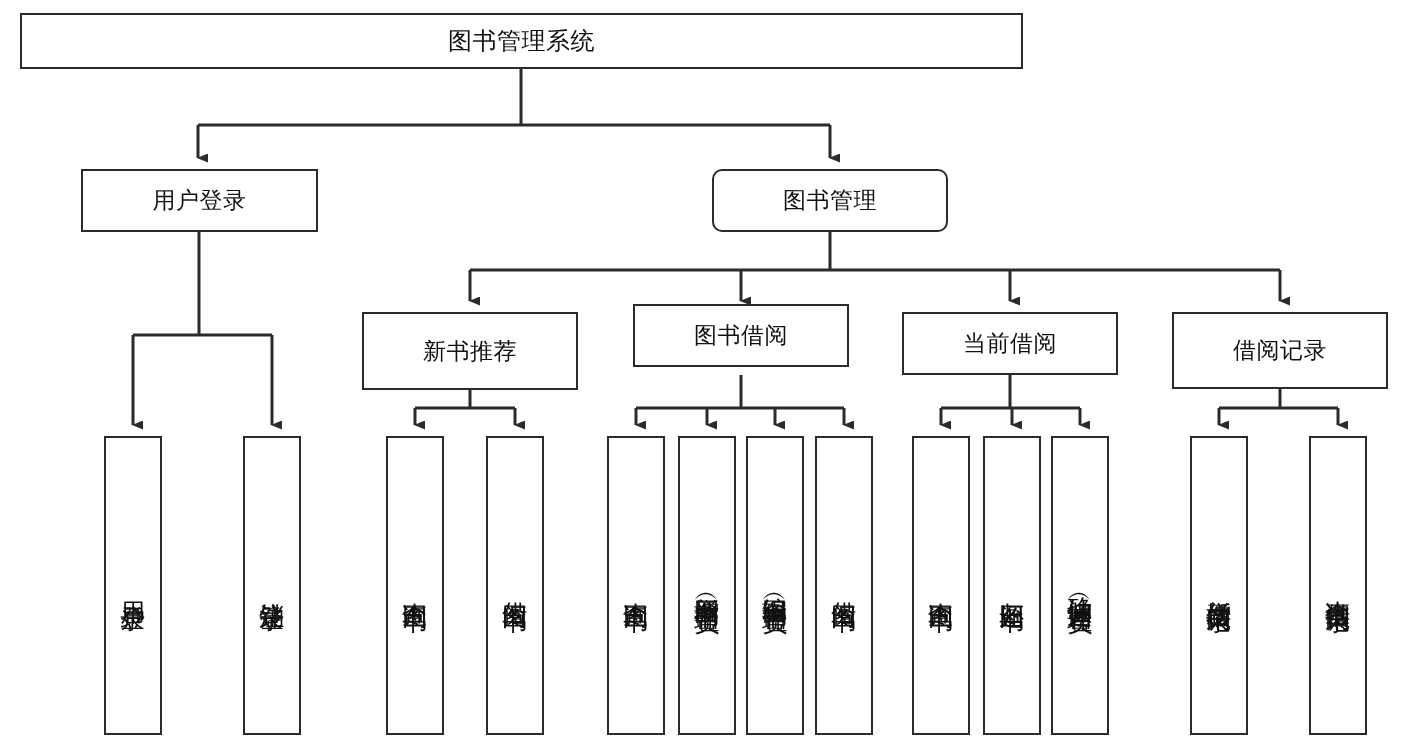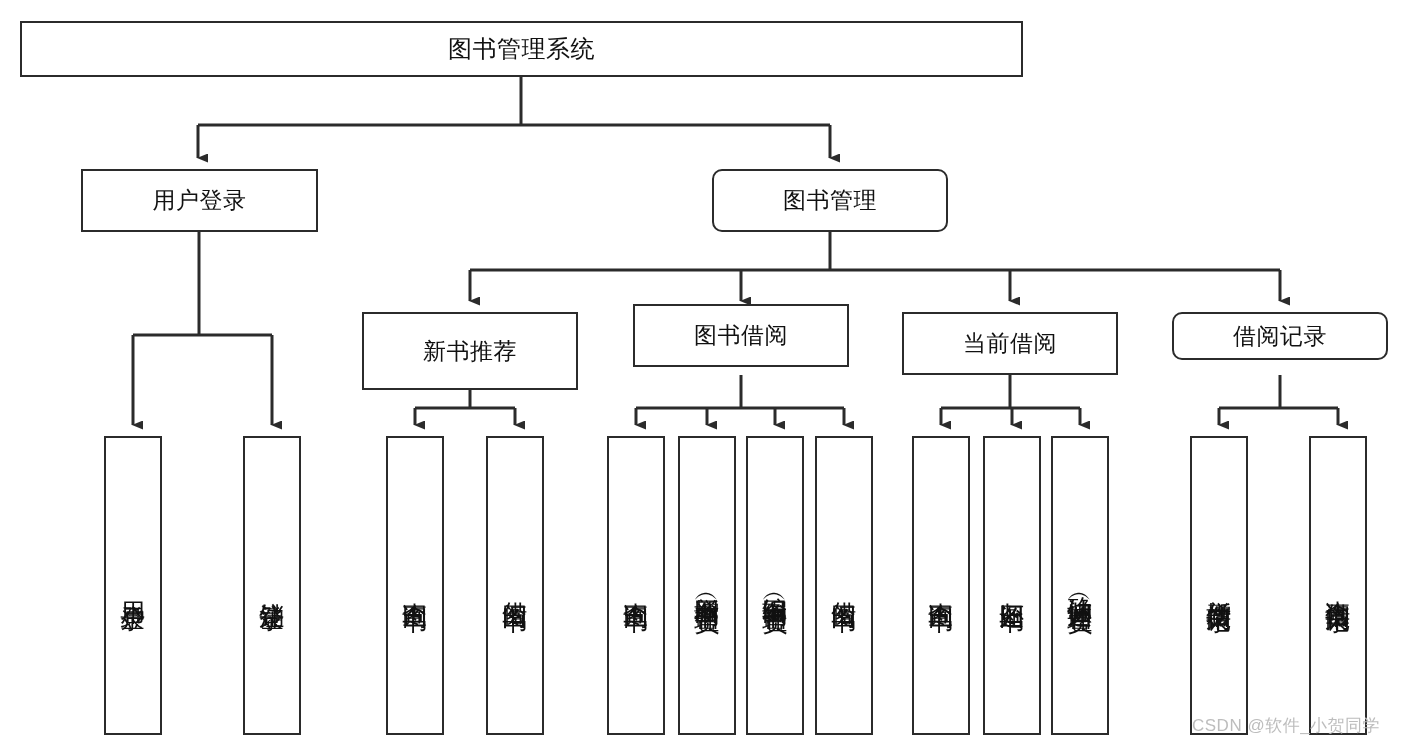--- a/index.html
+++ b/index.html
@@ -109,41 +109,41 @@
         <line x1="941" y1="408" x2="941" y2="425" marker-end="url(#arrowhead)"></line>
         <line x1="1012" y1="408" x2="1012" y2="425" marker-end="url(#arrowhead)"></line>
         <line x1="1080" y1="408" x2="1080" y2="425" marker-end="url(#arrowhead)"></line>
         <line x1="1280" y1="375" x2="1280" y2="408"></line>
         <line x1="1219" y1="408" x2="1338" y2="408"></line>
         <line x1="1219" y1="408" x2="1219" y2="425" marker-end="url(#arrowhead)"></line>
         <line x1="1338" y1="408" x2="1338" y2="425" marker-end="url(#arrowhead)"></line>
       </g>
   </svg>
 
-  <div class="node node-h node-root" style="left: 20px; top: 13px; width: 1003px; height: 56px; margin-top: 8px;">
+  <div class="node node-h node-root" style="left: 20px; top: 13px; width: 1003px; height: 56px;">
       <span>图书管理系统</span>
     </div>
 
   <div class="node node-h" style="left: 81px; top: 169px; width: 237px; height: 63px;">
       <span>用户登录</span>
     </div>
   <div class="node node-h" style="left: 712px; top: 169px; width: 236px; height: 63px; border-radius: 10px;">
       <span>图书管理</span>
     </div>
 
   <div class="node node-h" style="left: 362px; top: 312px; width: 216px; height: 78px;">
       <span>新书推荐</span>
     </div>
   <div class="node node-h" style="left: 633px; top: 304px; width: 216px; height: 63px;">
       <span>图书借阅</span>
     </div>
   <div class="node node-h" style="left: 902px; top: 312px; width: 216px; height: 63px;">
       <span>当前借阅</span>
     </div>
-  <div class="node node-h" style="left: 1172px; top: 312px; width: 216px; height: 48px; border-radius: 10px;">
+  <div class="node node-h" style="left: 1172px; top: 312px; width: 216px; height: 77px;">
       <span>借阅记录</span>
     </div>
 
   <div class="node node-v" style="left: 104px; top: 436px; width: 58px; height: 299px;">
       <span class="vtext">用户登录</span>
     </div>
   <div class="node node-v" style="left: 243px; top: 436px; width: 58px; height: 299px;">
       <span class="vtext">注销登录</span>
     </div>
   <div class="node node-v" style="left: 386px; top: 436px; width: 58px; height: 299px;">
@@ -173,15 +173,14 @@
   <div class="node node-v" style="left: 1051px; top: 436px; width: 58px; height: 299px;">
       <span class="vtext">确认归还（管理员）</span>
     </div>
   <div class="node node-v" style="left: 1190px; top: 436px; width: 58px; height: 299px;">
       <span class="vtext">新增借阅记录</span>
     </div>
   <div class="node node-v" style="left: 1309px; top: 436px; width: 58px; height: 299px;">
       <span class="vtext">查询借阅记录</span>
     </div>
 
-  <div class="watermark" style="left: 1192px; top: 714px;">CSDN @软件_小贺同学</div>
 
 </div>
 
 </body></html>

